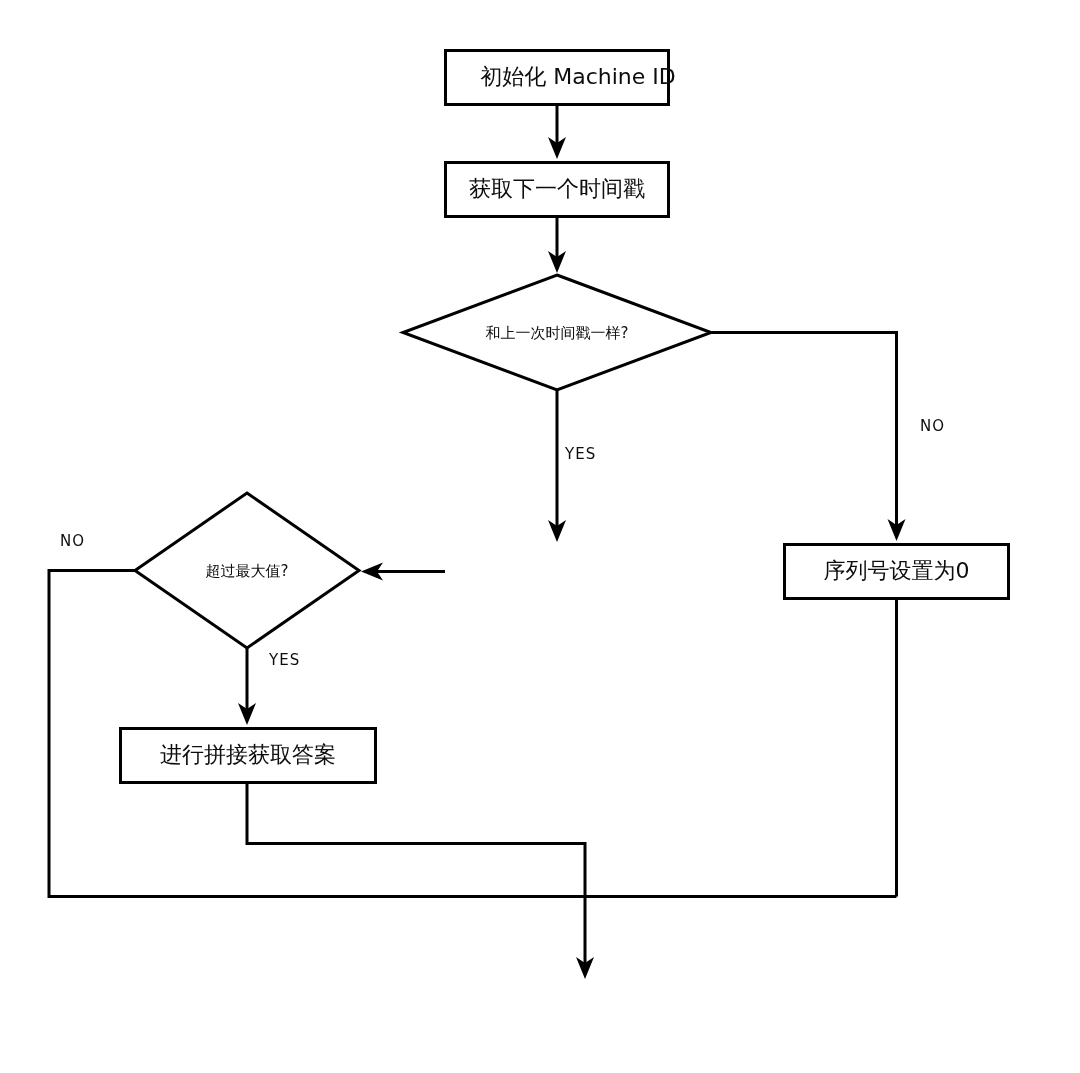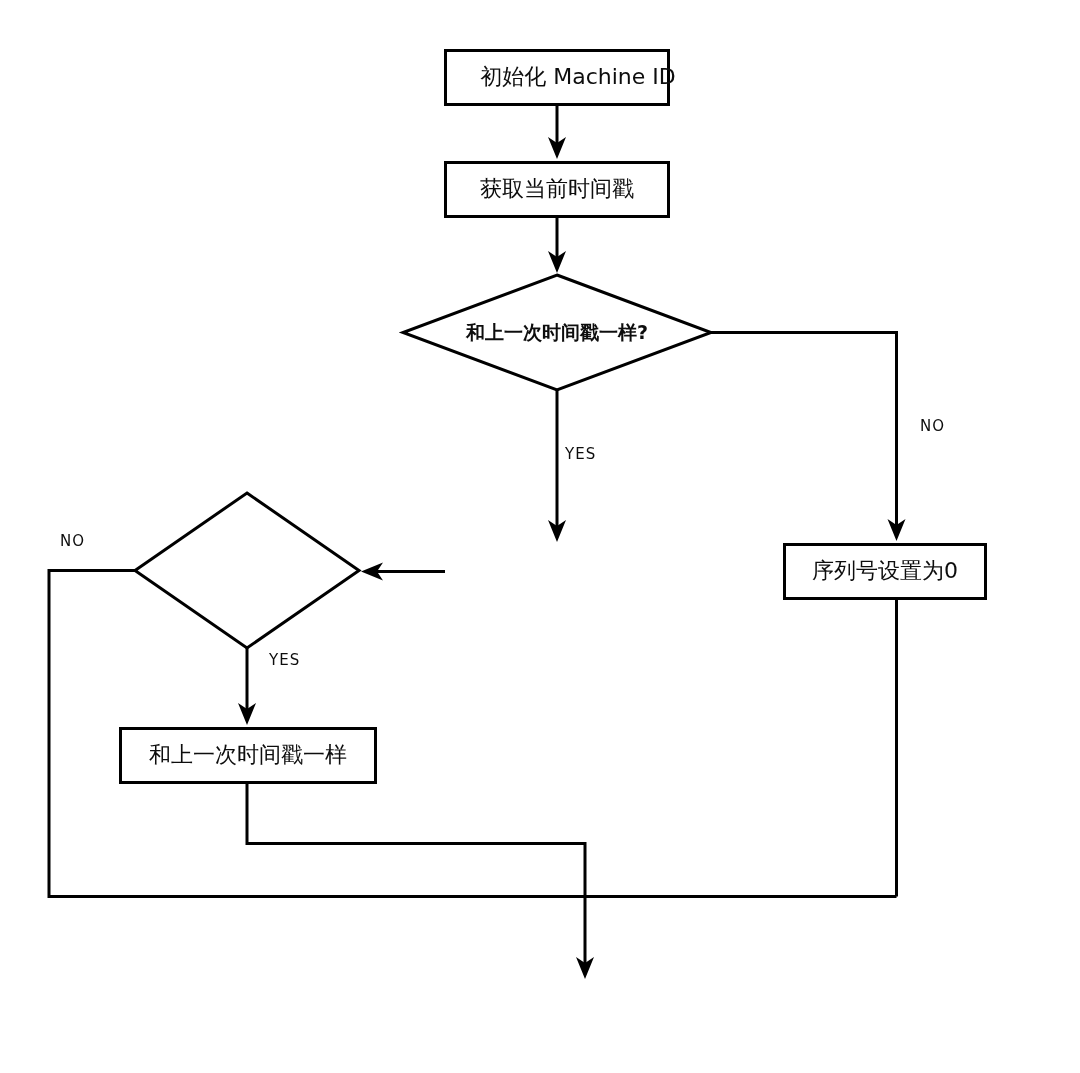--- a/index.html
+++ b/index.html
@@ -35,24 +35,23 @@
     font-size: 22px;
     line-height: 1.2;
     white-space: nowrap;
   }
   .diamond-label {
     position: absolute;
     display: flex;
     align-items: center;
     justify-content: center;
     text-align: center;
-    font-size: 19px;
+    font-size: 15px;
     white-space: nowrap;
     pointer-events: none;
-    font-weight: bold;
   }
   .edge-label {
     position: absolute;
     font-size: 15px;
     letter-spacing: 1px;
     white-space: nowrap;
   }
 </style>
 </head>
 <body>
@@ -87,35 +86,36 @@
       <polygon points="247,725 238,703 247,709 256,703"></polygon>
       <polygon points="585,979 576,957 585,963 594,957"></polygon>
     </g>
   </svg>
 
   <div class="node" style="left:444px; top:49px; width:226px; height:57px;padding-left:42px;">
     <span>初始化 Machine ID</span>
   </div>
 
   <div class="node" style="left:444px; top:161px; width:226px; height:57px;">
-    <span>获取当前时间戳</span>
+    <span>获取下一个时间戳</span>
   </div>
 
 
-  <div class="node" style="left:783px; top:543px; width:204px; height:57px;">
+  <div class="node" style="left:783px; top:543px; width:227px; height:57px;">
     <span>序列号设置为0</span>
   </div>
 
   <div class="node" style="left:119px; top:727px; width:258px; height:57px;">
-    <span>和上一次时间戳一样</span>
+    <span>进行拼接获取答案</span>
   </div>
 
 
   <div class="diamond-label" style="left:407px; top:308px; width:300px; height:50px;">和上一次时间戳一样?</div>
 
+  <div class="diamond-label" style="left:147px; top:546px; width:200px; height:50px;">超过最大值?</div>
 
   <div class="edge-label" style="left:565px; top:445px;">YES</div>
 
   <div class="edge-label" style="left:920px; top:417px;">NO</div>
 
   <div class="edge-label" style="left:269px; top:651px;">YES</div>
 
   <div class="edge-label" style="left:60px; top:532px;">NO</div>
 
 </div>

